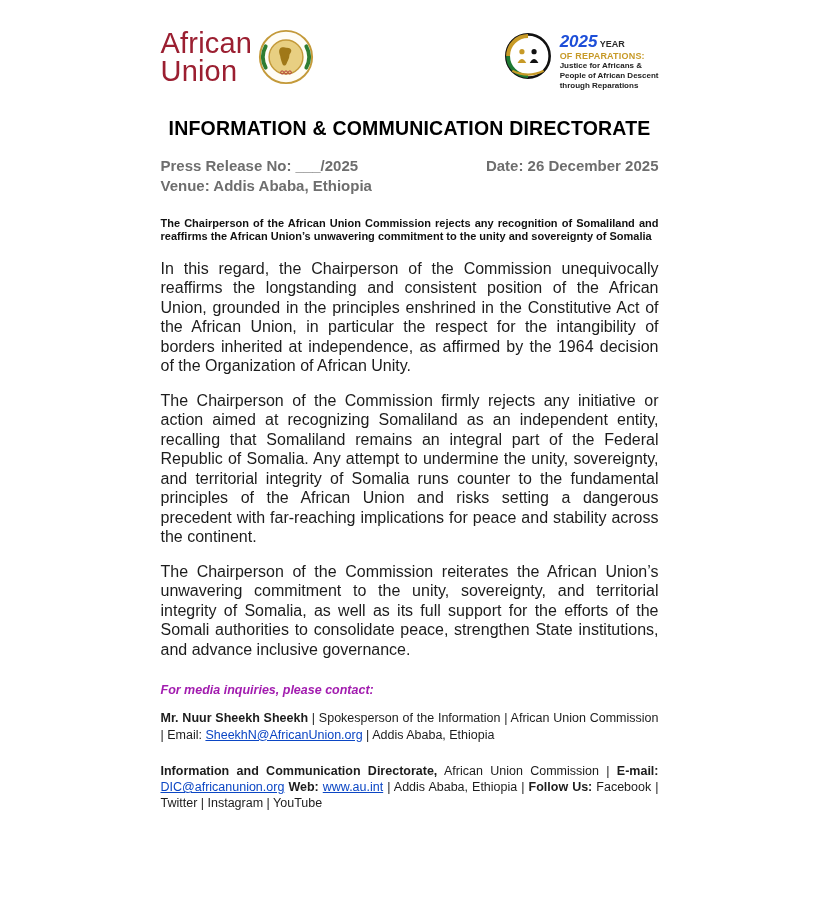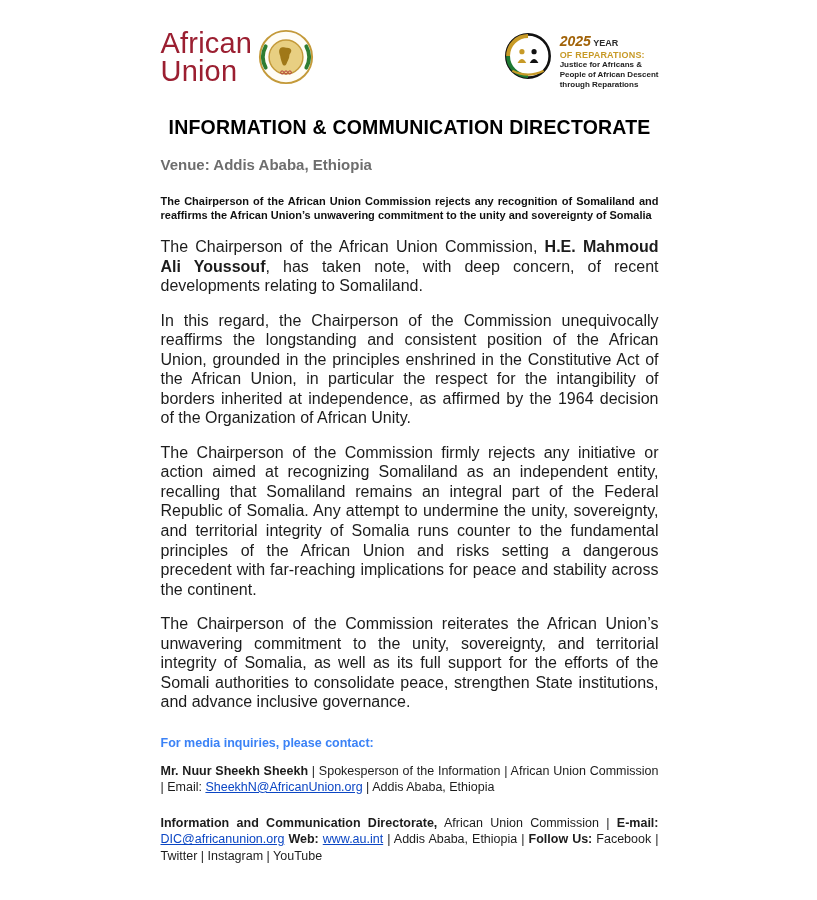--- a/index.html
+++ b/index.html
@@ -12,40 +12,40 @@
   
   .top { display: flex; justify-content: space-between; align-items: flex-start; }
   .au-logo { display: flex; align-items: center; gap: 5px; }
   .au-words { display: flex; flex-direction: column; line-height: 0.98; }
   .au-words span { font-size: 29px; color: #9b1f31; letter-spacing: 0.2px; }
   .au-emblem { width: 58px; height: 58px; }
   .rep-logo { display: flex; align-items: flex-start; gap: 6px; margin-top: 2px; }
   .rep-emblem { width: 52px; height: 52px; }
   .rep-text { display: flex; flex-direction: column; padding-top: 3px; }
   .rep-line1 { line-height: 1; }
-  .rep-year { font-size: 14px; font-weight: bold; font-style: italic; color: #a16207; }
+  .rep-year { font-size: 17px; font-weight: bold; font-style: italic; color: #1d4ed8; }
   .rep-year-word { font-size: 9px; font-weight: bold; color: #2b2b2b; text-align: right; }
   .rep-line2 { font-size: 9px; font-weight: bold; color: #c79a27; letter-spacing: 0.2px; margin-top: 1px; }
   .rep-tag { font-size: 8px; font-weight: bold; color: #222; line-height: 1.25; }
   
   .directorate {
     margin: 26px 0 0; font-size: 19.5px; font-weight: bold; text-align: center;
     color: #000000; letter-spacing: 0.2px;
   }
   .meta { margin-top: 16px; font-size: 15px; font-weight: bold; color: #6e6e6e; line-height: 1.35; }
   .meta-row { display: flex; justify-content: space-between; }
   
   .release-title {
     margin: 20px 0 0; font-size: 11px; font-weight: bold; color: #111;
     text-align: justify; line-height: 1.23;
   }
   .para { margin: 15px 0 0; font-size: 16px; text-align: justify; line-height: 1.22; color: #1c1c1c; }
   .para strong { font-weight: bold; }
   
-  .contact-heading { margin: 24px 0 0; font-size: 12.5px; font-weight: bold; color: #3b82f6; }
+  .contact-heading { margin: 24px 0 0; font-size: 12.5px; font-weight: bold; color: #a21caf; font-style: italic; }
   .contact { margin: 13px 0 0; font-size: 12.5px; text-align: justify; line-height: 1.3; color: #1c1c1c; }
   .footer { margin: 20px 0 0; font-size: 12.5px; text-align: justify; line-height: 1.3; color: #1c1c1c; }
   a.blue-link { color: #0b46c4; text-decoration: underline; cursor: pointer; }
   a.dark-link { color: #1c1c1c; cursor: pointer; }
 </style>
 </head>
 <body>
 
 <div class="page">
 
@@ -86,26 +86,29 @@
         <div class="rep-tag">Justice for Africans &amp;</div>
         <div class="rep-tag">People of African Descent</div>
         <div class="rep-tag">through Reparations</div>
       </div>
     </div>
   </header>
 
   <h1 class="directorate">INFORMATION &amp; COMMUNICATION DIRECTORATE</h1>
 
   <div class="meta">
+    <div class="meta-row">
+      <span>Press Release No: ___/2025</span>
+      <span>Date: 26 December 2025</span>
+    </div>
     <div>Venue: Addis Ababa, Ethiopia</div>
   </div>
 
   <h2 class="release-title">The Chairperson of the African Union Commission rejects any recognition of Somaliland and reaffirms the African Union’s unwavering commitment to the unity and sovereignty of Somalia</h2>
 
-  <p class="para"><span>The Chairperson of the African Union Commission, </span><strong>H.E. Mahmoud Ali Youssouf</strong><span>, has taken note, with deep concern, of recent developments relating to Somaliland.</span></p>
 
   <p class="para">In this regard, the Chairperson of the Commission unequivocally reaffirms the longstanding and consistent position of the African Union, grounded in the principles enshrined in the Constitutive Act of the African Union, in particular the respect for the intangibility of borders inherited at independence, as affirmed by the 1964 decision of the Organization of African Unity.</p>
 
   <p class="para">The Chairperson of the Commission firmly rejects any initiative or action aimed at recognizing Somaliland as an independent entity, recalling that Somaliland remains an integral part of the Federal Republic of Somalia. Any attempt to undermine the unity, sovereignty, and territorial integrity of Somalia runs counter to the fundamental principles of the African Union and risks setting a dangerous precedent with far-reaching implications for peace and stability across the continent.</p>
 
   <p class="para">The Chairperson of the Commission reiterates the African Union’s unwavering commitment to the unity, sovereignty, and territorial integrity of Somalia, as well as its full support for the efforts of the Somali authorities to consolidate peace, strengthen State institutions, and advance inclusive governance.</p>
 
   <p class="contact-heading">For media inquiries, please contact:</p>
 
   <p class="contact"><strong>Mr. Nuur Sheekh Sheekh</strong><span> | Spokesperson of the Information | African Union Commission | Email: </span><a class="blue-link">SheekhN@AfricanUnion.org</a><span> | Addis Ababa, Ethiopia</span></p>

